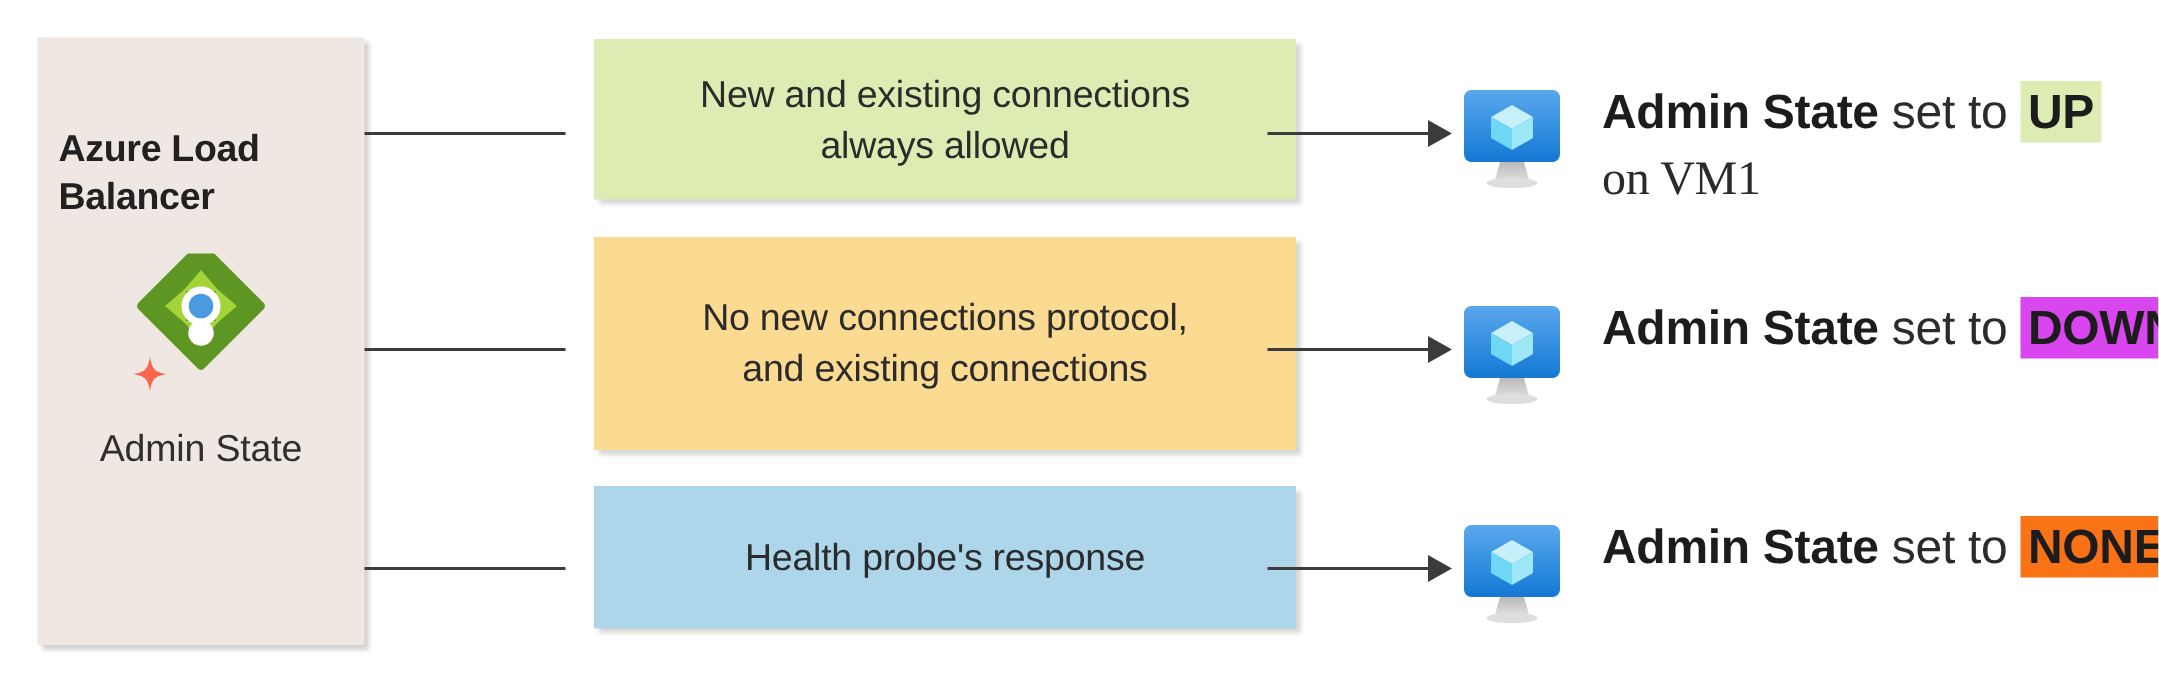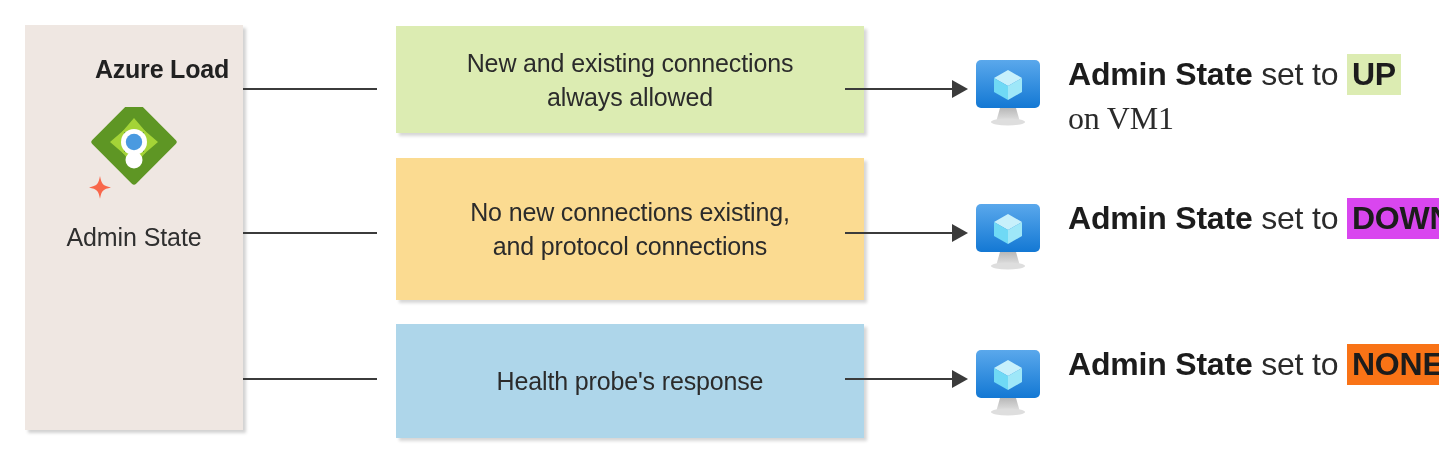--- a/index.html
+++ b/index.html
@@ -27,23 +27,23 @@
     top: 25px;
     width: 218px;
     height: 405px;
     background: #efe7e2;
     box-shadow: 3px 3px 3px rgba(0,0,0,0.18);
     display: flex;
     flex-direction: column;
     align-items: center;
   }
   .lb-title {
-    margin-top: 28px;
+    margin-top: 58px;
     width: 190px;
-    text-align: right;
+    text-align: left;
     font-size: 25px;
     font-weight: bold;
     color: #212121;
     line-height: 1.28;
     letter-spacing: -0.2px;
   }
   .lb-icon-wrap {
     position: relative;
     margin-top: 22px;
     width: 110px;
@@ -70,21 +70,21 @@
     text-align: center;
     font-size: 25px;
     color: #2b2b2b;
     line-height: 1.36;
     letter-spacing: -0.15px;
     padding: 0 14px;
     box-sizing: border-box;
   }
   .desc-green  { top: 26px;  height: 107px; background: #dcecb2; }
   .desc-orange { top: 158px; height: 142px; background: #fbdb91; }
-  .desc-blue   { top: 324px; height: 114px; background: #aed6ea; }
+  .desc-blue   { top: 324px; height: 95px; background: #aed6ea; }
 
   
   .line {
     position: absolute;
     height: 2px;
     background: #3b3b3b;
   }
   .line-left  { left: 243px; width: 134px; }
   .line-right { left: 845px; width: 107px; }
   .arrowhead {
@@ -126,20 +126,21 @@
   .vm-line2 { display: block; font-family: Liberation Serif, serif; }
 </style>
 </head>
 <body>
 
 <div id="canvas">
 
   <div class="lb-panel">
     <div class="lb-title">
       <span>Azure Load</span><br>
+      <span>Balancer</span>
     </div>
 
     <div class="lb-icon-wrap">
       <svg width="110" height="104" viewBox="0 0 110 104" xmlns="http://www.w3.org/2000/svg">
 
         <rect x="24" y="4" width="62" height="62" rx="3" transform="rotate(45 55 35)" fill="#5e9624"></rect>
 
         <g fill="#a4d437">
 
           <path d="M55 11 L67 25 L60.5 25 L60.5 38 L49.5 38 L49.5 25 L43 25 Z"></path>
@@ -171,22 +172,22 @@
 
   <div class="desc-box desc-green">
     <div>
       <span>New and existing connections</span><br>
       <span>always allowed</span>
     </div>
   </div>
 
   <div class="desc-box desc-orange">
     <div>
-      <span>No new connections existing,</span><br>
-      <span>and protocol connections</span><br>
+      <span>No new connections protocol,</span><br>
+      <span>and existing connections</span><br>
     </div>
   </div>
 
   <div class="desc-box desc-blue">
     <div>
       <span>Health probe's response</span><br>
     </div>
   </div>
 
   <div class="line line-right" style="top:88px;"></div>

